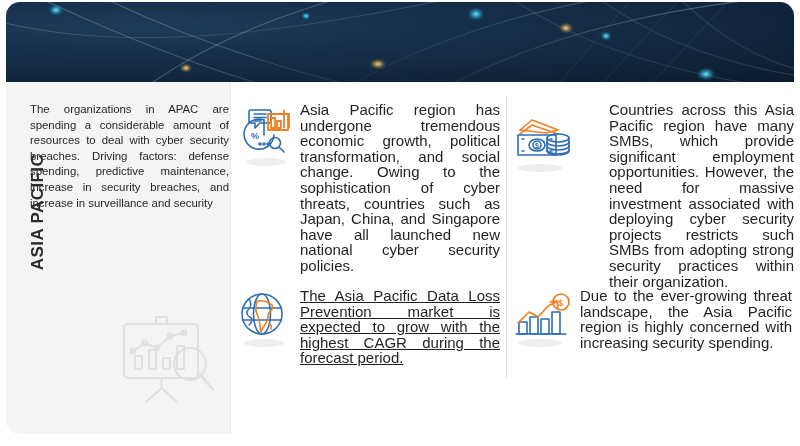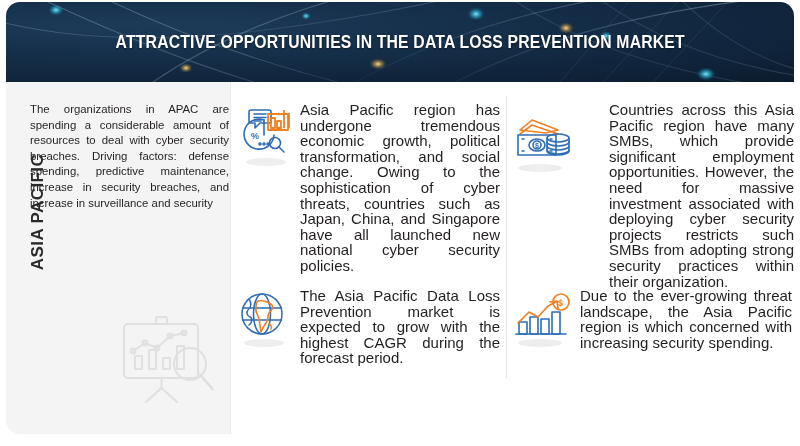--- a/index.html
+++ b/index.html
@@ -141,21 +141,21 @@
     text-align: justify;
     text-justify: inter-word;
   }
 
   .card-m1 { left: 238px; top: 20px; width: 264px; }
   .card-m1 .icon-wrap { width: 62px; margin-top: 4px; }
   .card-m1 .card-text { width: 200px; }
 
   .card-m2 { left: 238px; top: 206px; width: 264px; }
   .card-m2 .icon-wrap { width: 62px; margin-top: 2px; }
-  .card-m2 .card-text { width: 200px; }
+  .card-m2 .card-text { width: 200px; text-decoration: underline; }
 
   .card-r1 { left: 514px; top: 20px; width: 280px; gap: 29px; }
   .card-r1 .icon-wrap { width: 66px; margin-top: 14px; }
   .card-r1 .card-text { width: 212px; }
 
   .card-r2 { left: 514px; top: 206px; width: 280px; }
   .card-r2 .icon-wrap { width: 66px; margin-top: 4px; }
   .card-r2 .card-text { width: 212px; }
 
   .icon-shadow {
@@ -217,21 +217,20 @@
       </g>
       <ellipse cx="470" cy="12" rx="9" ry="7" fill="url(#spark-t)"></ellipse>
       <ellipse cx="560" cy="26" rx="8" ry="6" fill="url(#spark-g)"></ellipse>
       <ellipse cx="600" cy="34" rx="6" ry="5" fill="url(#spark-t)"></ellipse>
       <ellipse cx="700" cy="72" rx="10" ry="7" fill="url(#spark-t)"></ellipse>
       <ellipse cx="50" cy="8" rx="8" ry="6" fill="url(#spark-t)"></ellipse>
       <ellipse cx="372" cy="62" rx="9" ry="6" fill="url(#spark-g)"></ellipse>
       <ellipse cx="180" cy="66" rx="7" ry="5" fill="url(#spark-g)"></ellipse>
       <ellipse cx="300" cy="14" rx="5" ry="4" fill="url(#spark-t)"></ellipse>
     </svg>
-    <div class="banner-title"><span>ATTRACTIVE OPPORTUNITIES IN THE DATA LOSS PREVENTION MARKET</span></div>
   </div>
 
   <div class="content">
 
     <div class="left-panel">
       <div class="left-text">The organizations in APAC are spending a considerable amount of resources to deal with cyber security breaches. Driving factors: defense spending, predictive maintenance, increase in security breaches, and increase in surveillance and security</div>
 
       <div class="region-label">
         <span>ASIA PACIFIC</span>
       </div>
@@ -344,17 +343,17 @@
           </g>
           <g fill="none" stroke="#ef8023" stroke-width="1.7" stroke-linejoin="round" stroke-linecap="round">
             <path d="M4 31 L15 20 L24 25 L34 14 L42 10"></path>
             <path d="M36 10 L43 9 L44 16"></path>
             <circle cx="47" cy="10" r="8"></circle>
             <text x="44" y="14" font-family="Liberation Sans, sans-serif" font-size="9" font-weight="bold" fill="#ef8023" stroke="none">$</text>
           </g>
         </svg>
         <div class="icon-shadow" style="top:47px;left:26px;width:44px;"></div>
       </div>
-      <div class="card-text">Due to the ever-growing threat landscape, the Asia Pacific region is which concerned with increasing security spending.</div>
+      <div class="card-text">Due to the ever-growing threat landscape, the Asia Pacific region is highly concerned with increasing security spending.</div>
     </div>
 
   </div>
 </div>
 
 </body></html>

